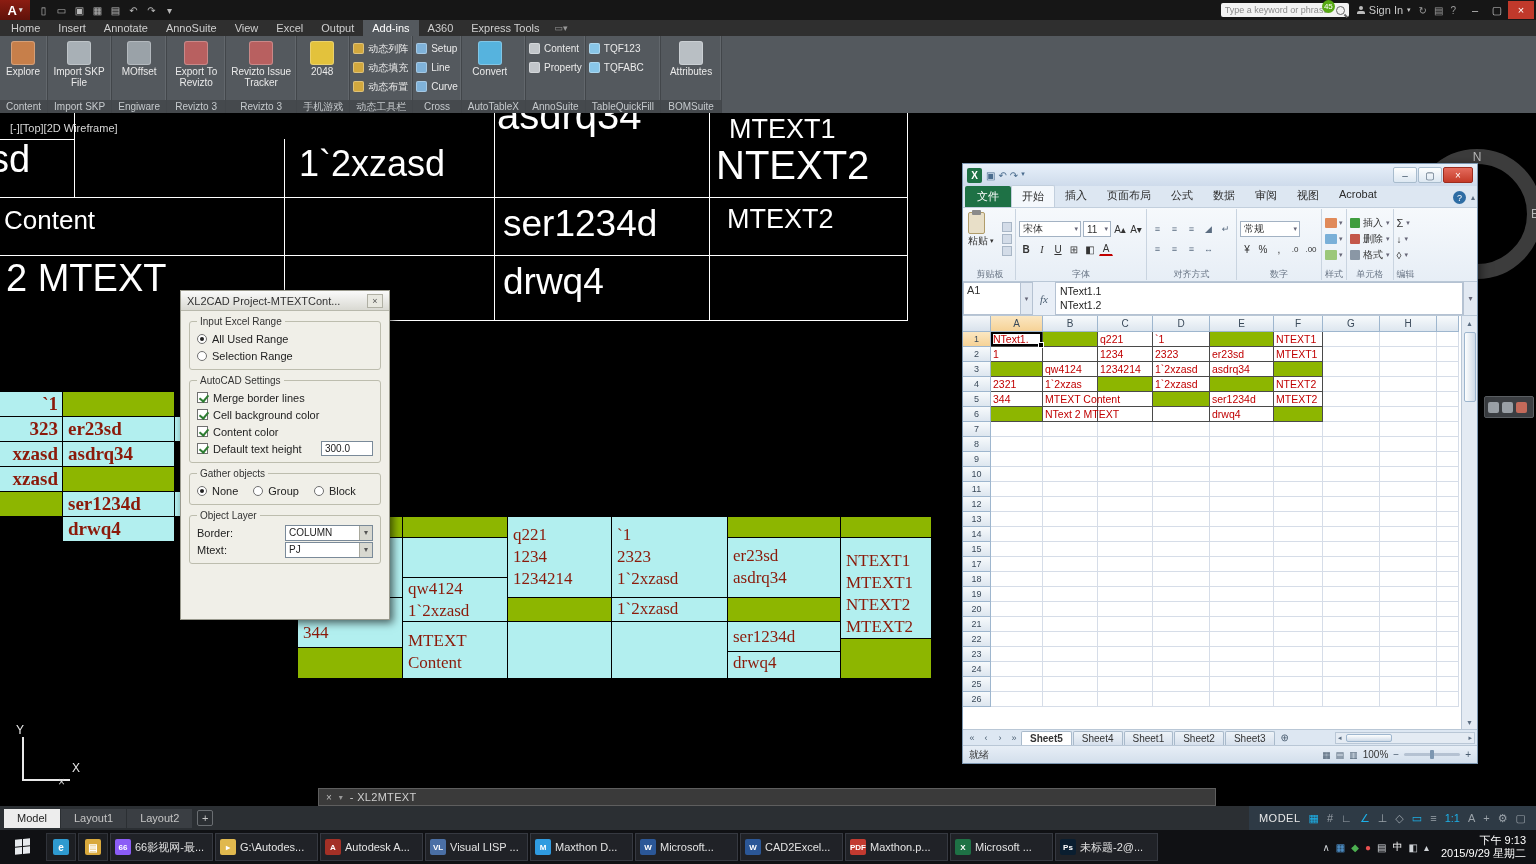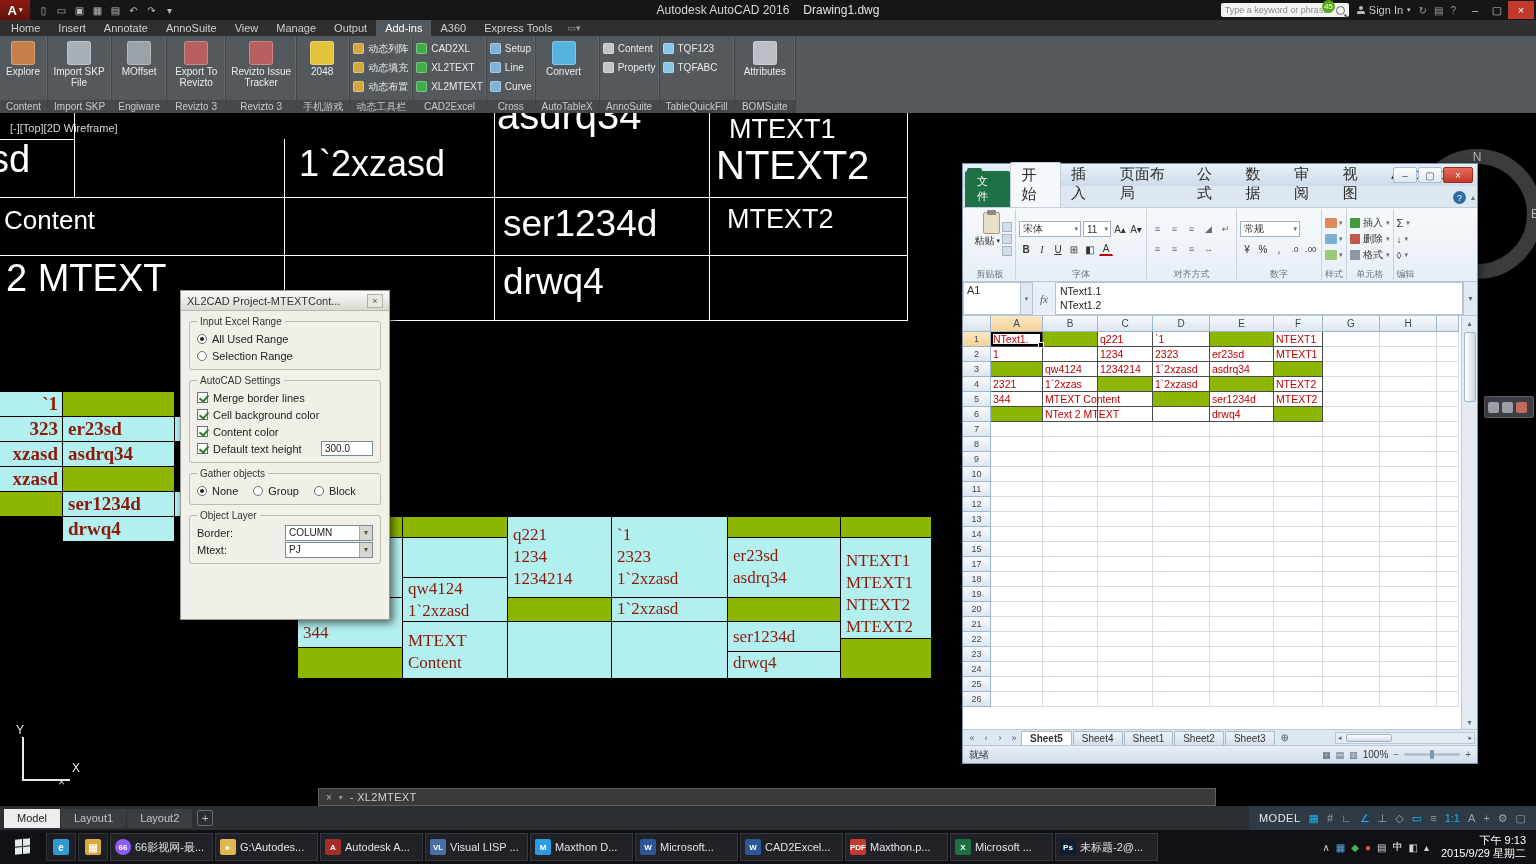--- a/index.html
+++ b/index.html
@@ -100,29 +100,29 @@
 .xl{position:absolute;left:962px;top:163px;width:516px;height:601px;background:#cfdded;border:1px solid #7d97b1;box-shadow:2px 3px 10px rgba(0,0,0,.55);z-index:10;display:flex;flex-direction:column;font-size:11px}
 .xl-tb{height:22px;display:flex;align-items:center;background:linear-gradient(#e7f0fa,#cedbeb);padding:0 4px;gap:4px}
 .xl-appicon{width:15px;height:15px;background:#1e7145;color:#fff;font-size:10px;font-weight:700;display:flex;align-items:center;justify-content:center;border-radius:2px}
 .xl-qat{display:flex;gap:3px;color:#4a6c8e;font-size:10px}
 .xl-title{position:absolute;left:0;right:0;text-align:center;color:#3a3a3a;font-size:11px;pointer-events:none}
 .xl-win{margin-left:auto;display:flex;z-index:2}
 .xl-win span{width:24px;height:16px;display:flex;align-items:center;justify-content:center;font-size:10px;color:#44586c;border:1px solid #a8bccd;background:linear-gradient(#fdfefe,#dde8f2);border-radius:2px;margin-left:1px}
 .xl-win .xl-close{background:linear-gradient(#e46b5d,#c43a28);color:#fff;border-color:#9c2c1e;width:30px}
 .xl-tabs{height:22px;display:flex;align-items:flex-end;background:#dde7f2;border-bottom:1px solid #c2cfdd;padding:0 2px}
 .xl-file{background:#1e7145;color:#fff;padding:3px 12px;font-size:11px;border-radius:2px 2px 0 0}
-.xltab{padding:3px 10px;color:#2b2b2b;font-size:15px}
+.xltab{padding:3px 10px;color:#2b2b2b;font-size:11px}
 .xltab.on{background:#f4f8fc;border:1px solid #c2cfdd;border-bottom:none;border-radius:2px 2px 0 0}
 .xl-tabs-right{margin-left:auto;display:flex;gap:5px;align-items:center;padding-bottom:3px}
 .xl-help{width:13px;height:13px;border-radius:50%;background:#2e6da4;color:#fff;font-size:9px;display:flex;align-items:center;justify-content:center}
 .xl-ribbon{height:74px;background:linear-gradient(#f6f9fc,#e7eef6);display:flex;padding:1px 2px;border-bottom:1px solid #b9c7d6}
 .xg{display:flex;flex-direction:column;border-right:1px solid #c9d4e0;padding:1px 3px 0 3px}
 .xg-body{flex:1;display:flex}
 .xg-lbl{height:12px;font-size:9px;color:#6a7686;text-align:center;line-height:12px;white-space:nowrap}
-.xl-paste{display:flex;flex-direction:column;align-items:flex-end;width:32px}
+.xl-paste{display:flex;flex-direction:column;align-items:flex-start;width:32px}
 .clipicon{width:17px;height:22px;background:#e8dfc8;border:1px solid #b09c6a;border-radius:2px;margin-top:2px;position:relative}
 .clipicon::after{content:"";position:absolute;left:3px;top:-3px;width:9px;height:5px;background:#8a8a8a;border-radius:1px}
 .xl-paste-lbl{font-size:10px;color:#333;display:flex;gap:2px;align-items:center}
 .clipminis{display:flex;flex-direction:column;gap:2px;justify-content:center;padding-left:2px}
 .clipminis span{width:10px;height:10px;background:#d3dce8;border:1px solid #a8b6c6}
 .frow{display:flex;align-items:center;gap:2px;height:19px}
 .fcol{display:flex;flex-direction:column;justify-content:center;gap:1px}
 .dd{border:1px solid #a3b2c3;background:#fff;height:16px;display:flex;align-items:center;font-size:10px;padding-left:3px;color:#333}
 .dd i{font-style:normal;margin-left:auto;font-size:7px;color:#667;padding:0 2px}
 .ddfont{width:62px}.ddsize{width:28px}.ddnum{width:60px}
@@ -208,23 +208,20 @@
     <div class="qat" id="qat">
         <span>▯</span>
         <span>▭</span>
         <span>▣</span>
         <span>▦</span>
         <span>▤</span>
         <span>↶</span>
         <span>↷</span>
         <span>▾</span>
       </div>
-    <div class="tb-title">
-      <span>Autodesk AutoCAD 2016</span><span class="tb-doc">Drawing1.dwg</span>
-    </div>
     <div class="tb-right">
       <div class="tb-search">
         <span class="tb-search-text">Type a keyword or phrase</span>
         <span class="tb-badge">45</span>
         <span class="mag"></span>
       </div>
       <div class="tb-signin">
         <span class="person"></span>
         <span>Sign In</span>
         <span style="font-size:7px">▾</span>
@@ -241,21 +238,21 @@
       </div>
     </div>
   </div>
 
   <div class="acad-tabs" id="acad-tabs">
       <span class="atab">Home</span>
       <span class="atab">Insert</span>
       <span class="atab">Annotate</span>
       <span class="atab">AnnoSuite</span>
       <span class="atab">View</span>
-      <span class="atab">Manage</span>
+      <span class="atab">Excel</span>
       <span class="atab">Output</span>
       <span class="atab active">Add-ins</span>
       <span class="atab">A360</span>
       <span class="atab">Express Tools</span>
       <span class="tab-extra">▭▾</span>
     </div>
 
   <div class="acad-ribbon" id="acad-panels">
       <div class="apanel">
         <div class="apbody">
@@ -322,39 +319,20 @@
               <span class="asmall-ic" style="background: rgb(210, 168, 62);"></span>
               <span class="asmall-lb">动态填充</span>
             </div>
             <div class="asmall">
               <span class="asmall-ic" style="background: rgb(210, 168, 62);"></span>
               <span class="asmall-lb">动态布置</span>
             </div>
           </div>
         </div>
         <div class="aplabel">动态工具栏</div>
-      </div>
-      <div class="apanel">
-        <div class="apbody">
-          <div class="asmallcol">
-            <div class="asmall">
-              <span class="asmall-ic" style="background: rgb(63, 174, 73);"></span>
-              <span class="asmall-lb">CAD2XL</span>
-            </div>
-            <div class="asmall">
-              <span class="asmall-ic" style="background: rgb(63, 174, 73);"></span>
-              <span class="asmall-lb">XL2TEXT</span>
-            </div>
-            <div class="asmall">
-              <span class="asmall-ic" style="background: rgb(63, 174, 73);"></span>
-              <span class="asmall-lb">XL2MTEXT</span>
-            </div>
-          </div>
-        </div>
-        <div class="aplabel">CAD2Excel</div>
       </div>
       <div class="apanel">
         <div class="apbody">
           <div class="asmallcol">
             <div class="asmall">
               <span class="asmall-ic" style="background: rgb(127, 178, 217);"></span>
               <span class="asmall-lb">Setup</span>
             </div>
             <div class="asmall">
               <span class="asmall-ic" style="background: rgb(127, 178, 217);"></span>
@@ -1207,21 +1185,21 @@
     <span id="tb-pinned" style="display:flex;gap:2px">
         <span class="pinned">
           <b style="background: rgb(46, 154, 208);">e</b>
         </span>
         <span class="pinned">
           <b style="background: rgb(217, 169, 60);">▤</b>
         </span>
       </span>
     <span id="tb-buttons" style="display:flex;gap:2px">
         <span class="tbtn">
-          <span class="ticon" style="background: #8b5cf6; border-radius: 8px;">66</span>
+          <span class="ticon" style="background: #8b5cf6;">66</span>
           <span class="tlabel">66影视网-最...</span>
         </span>
         <span class="tbtn">
           <span class="ticon" style="background: rgb(224, 184, 78);">▸</span>
           <span class="tlabel">G:\Autodes...</span>
         </span>
         <span class="tbtn">
           <span class="ticon" style="background: rgb(163, 48, 38);">A</span>
           <span class="tlabel">Autodesk A...</span>
         </span>

